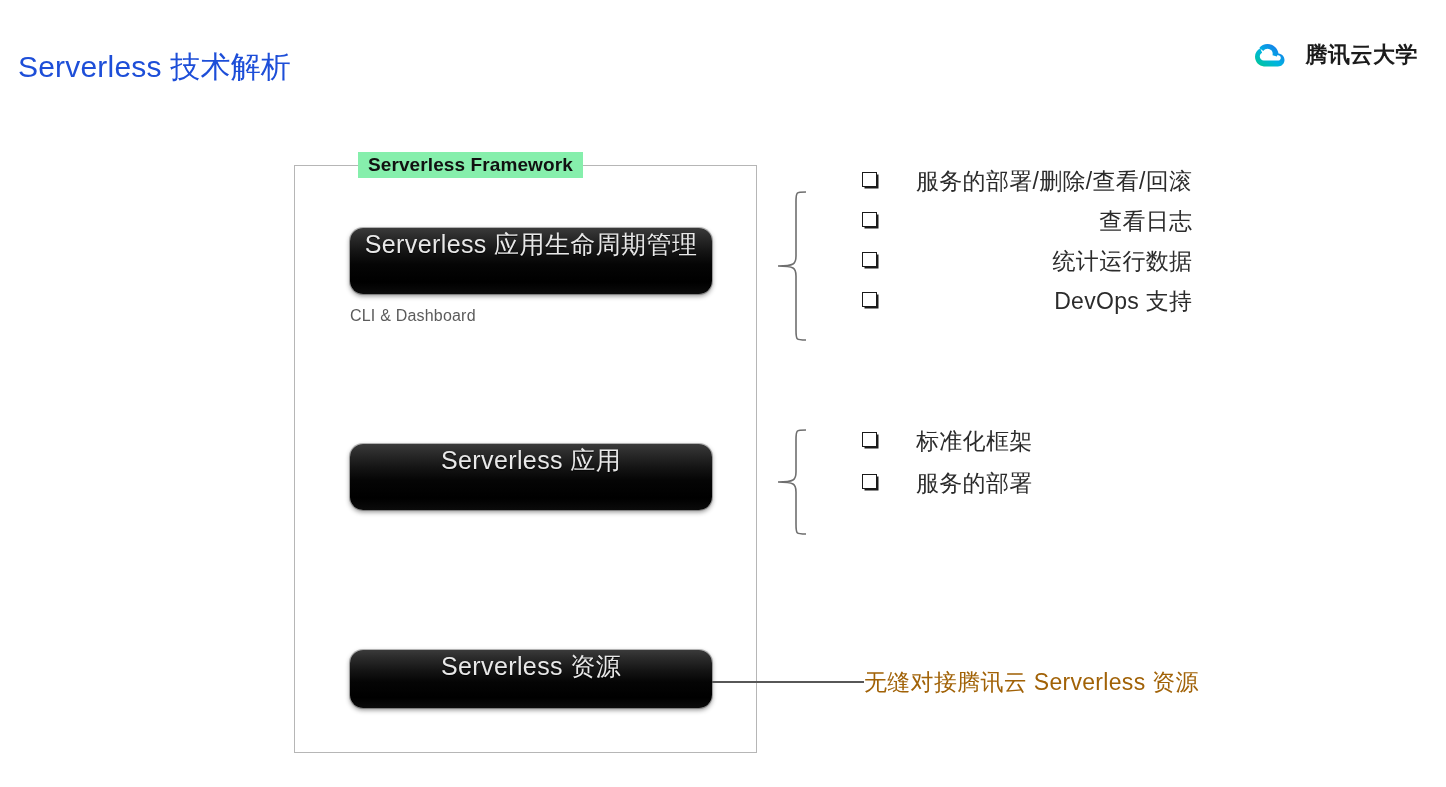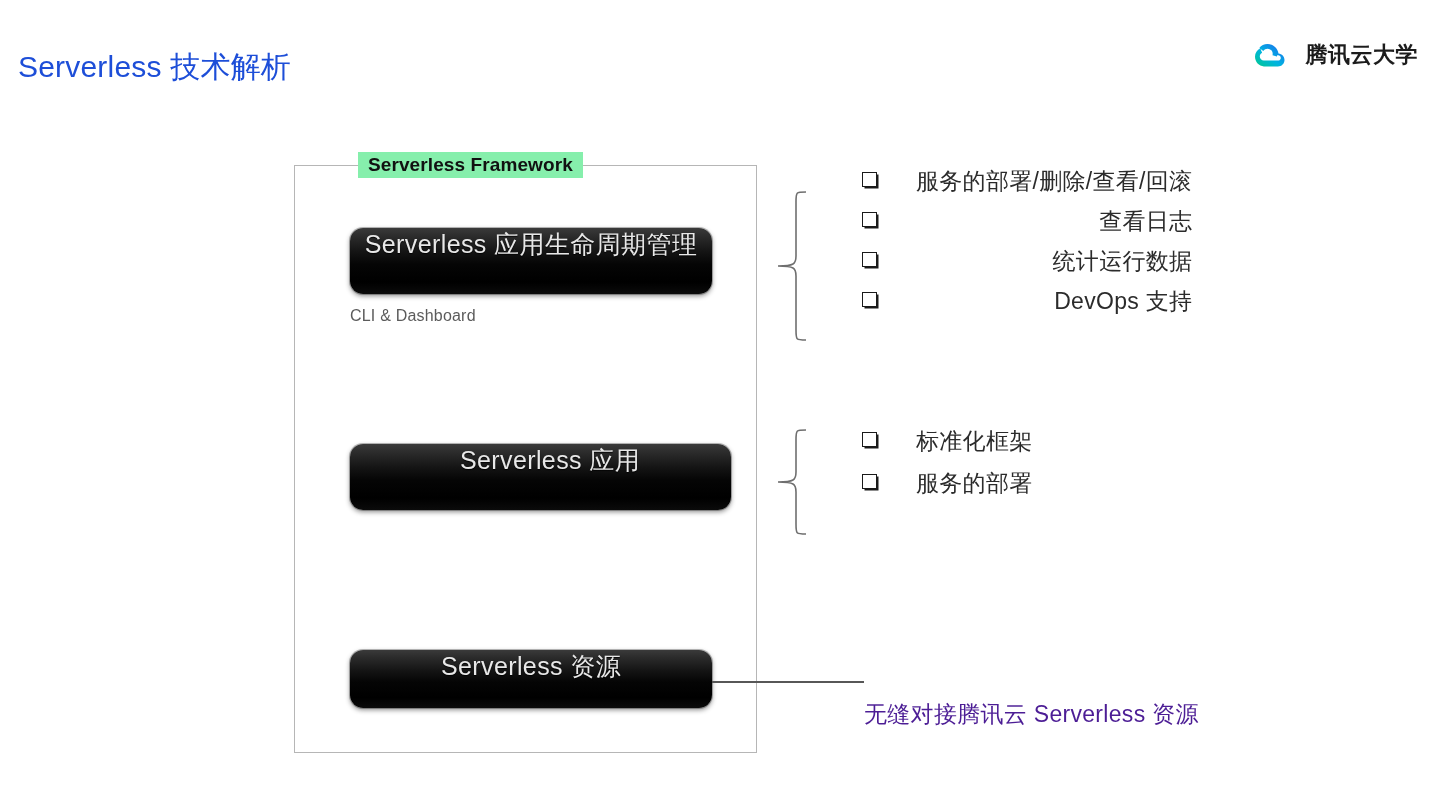--- a/index.html
+++ b/index.html
@@ -91,21 +91,21 @@
     justify-content: center;
   }
   .blackbox-text {
     color: #e8e8e8;
     font-size: 25px;
     letter-spacing: 0.4px;
     white-space: nowrap;
     text-shadow: 0 1px 1px rgba(0,0,0,0.9);
   }
   #box-lifecycle { top: 228px; height: 66px; }
-  #box-app       { top: 444px; height: 66px; padding-left: 19px; }
+  #box-app       { top: 444px; height: 66px; }
   #box-resource  { top: 650px; height: 58px; }
 
   .sub-label {
     position: absolute;
     left: 350px;
     width: 362px;
     text-align: left;
     top: 307px;
     font-size: 16px;
     color: #5b5b5b;
@@ -165,24 +165,24 @@
   .bullet-text {
     font-size: 23px;
     line-height: 26px;
     color: #2b2b2b;
     letter-spacing: 0.3px;
   }
 
   .side-note {
     position: absolute;
     left: 864px;
-    top: 700px;
+    top: 668px;
     font-size: 23px;
     line-height: 28px;
-    color: #4c1d95;
+    color: #a16207;
     letter-spacing: 0.3px;
     white-space: nowrap;
   }
 </style>
 </head>
 <body>
 
 <div id="slide">
 
   <div class="slide-title">Serverless 技术解析</div>

